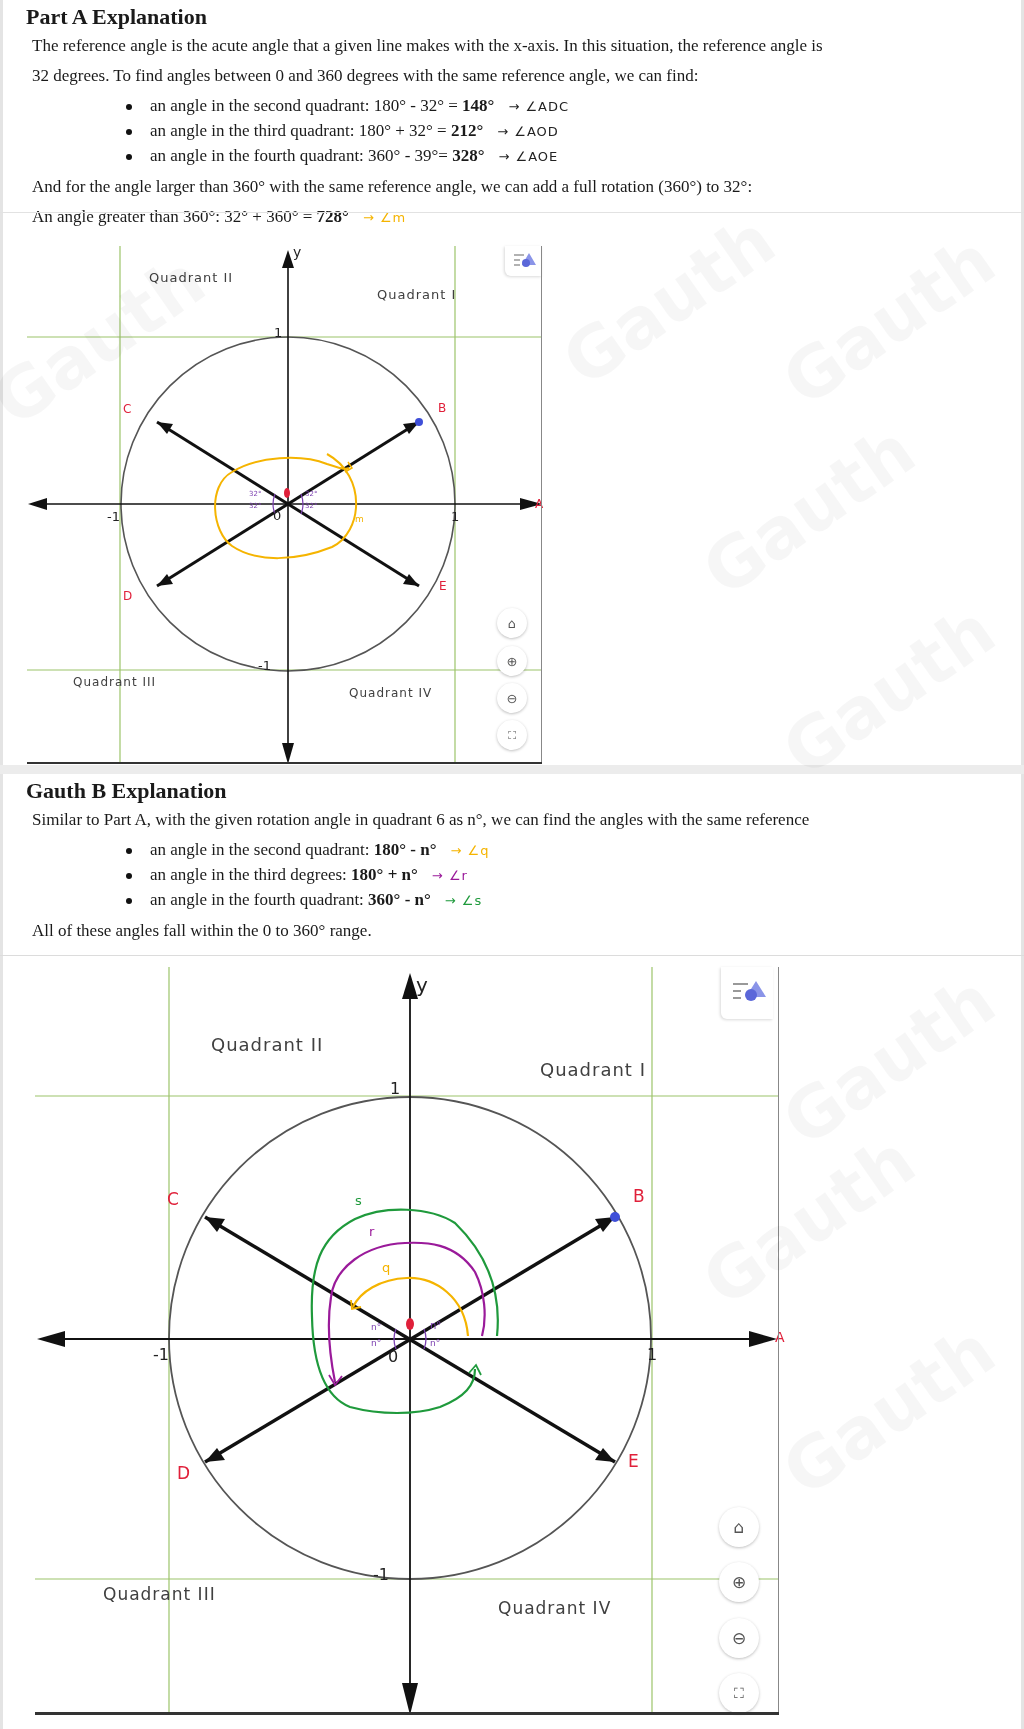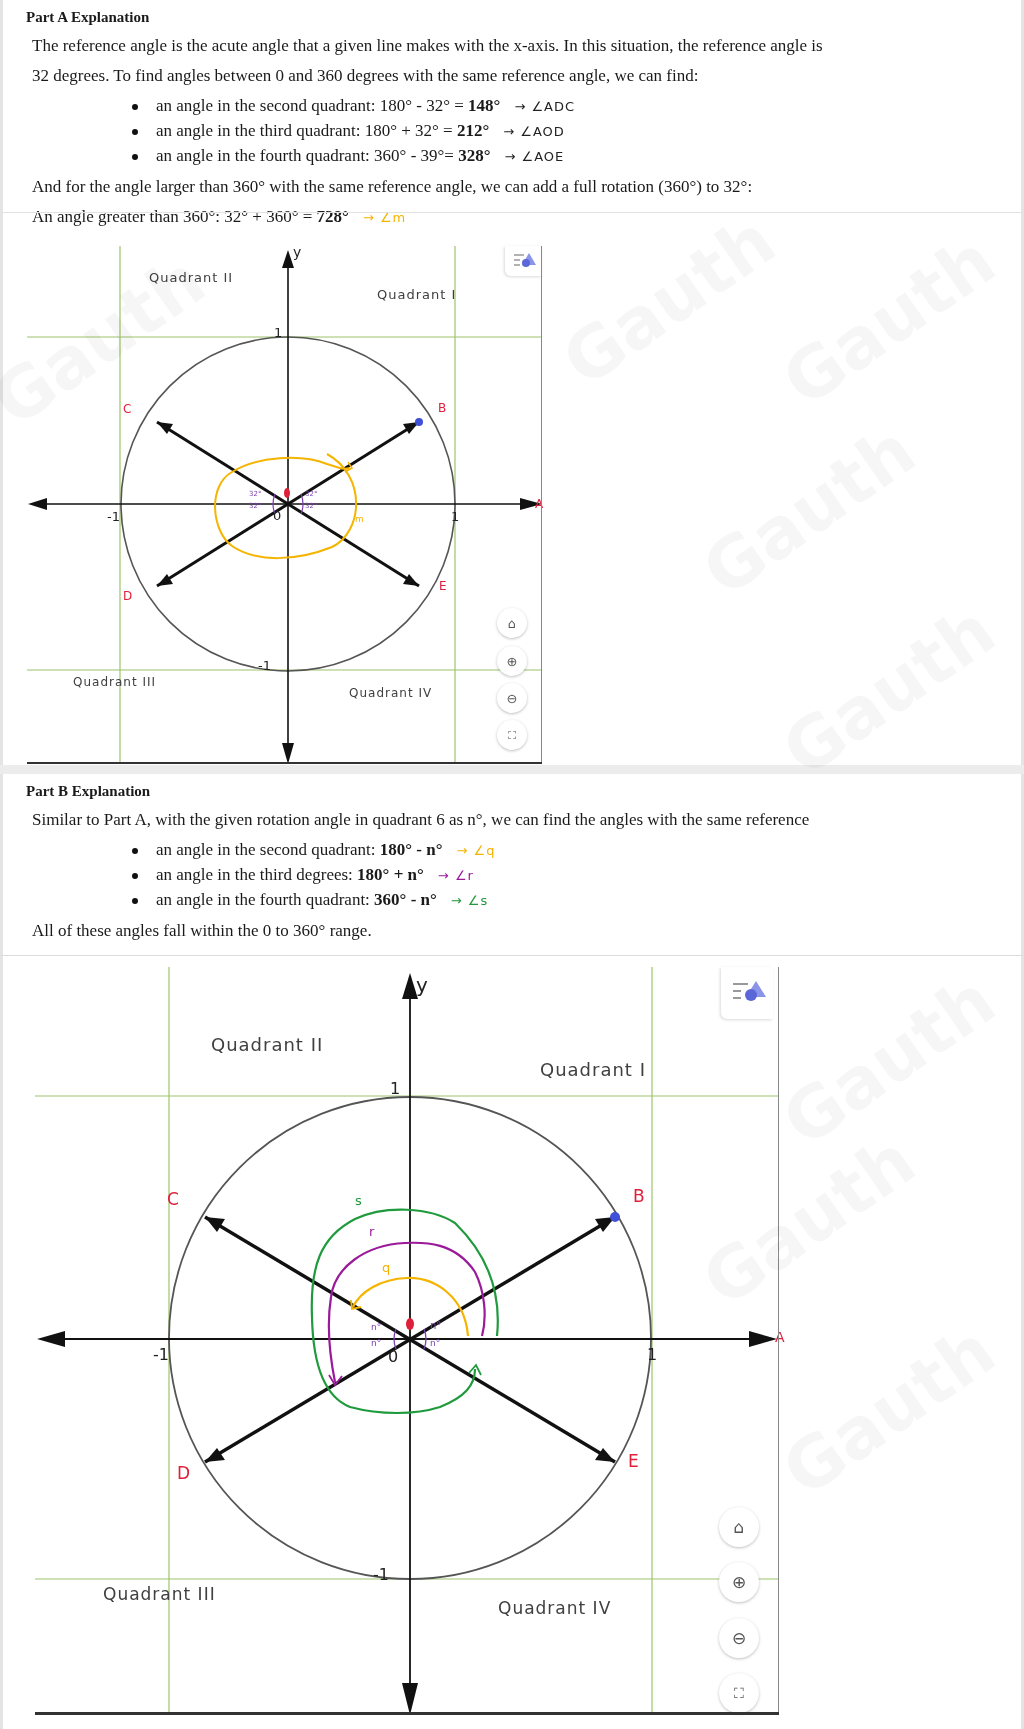--- a/index.html
+++ b/index.html
@@ -6,24 +6,24 @@
   body {
     width: 1024px; height: 1729px; position: relative; overflow: hidden;
     background: #ffffff;
     font-family: "Liberation Serif", serif;
     color: #1a1a1a;
   }
   .page-border-left { position: absolute; left: 0; top: 0; width: 3px; height: 1729px; background: #e4e4e4; }
   .page-border-right { position: absolute; right: 0; top: 0; width: 3px; height: 1729px; background: #e4e4e4; }
   .section { position: absolute; left: 26px; right: 10px; }
   .section h2 {
-    margin: 0; font-size: 15px; font-weight: bold; line-height: 22px;
+    margin: 0; font-size: 22px; font-weight: bold; line-height: 22px;
   }
   .section p { margin: 6px; font-size: 17px; line-height: 24px; }
-  .section ul { margin: 6px; padding: 0; list-style: none; }
+  .section ul { margin: 0; padding: 0; list-style: none; }
   .section li {
     position: relative; font-size: 17px; line-height: 24px; padding-left: 124px;
     white-space: nowrap;
   }
   .section li::before {
     content: ""; position: absolute; left: 100px; top: 10px; width: 6px; height: 6px;
     border-radius: 50%; background: #111;
   }
   .bold { font-weight: bold; }
   .hand {
@@ -163,21 +163,21 @@
   <div class="ctrl" style="left:470px;top:474px;">
       <span style="font-size:11px;">⛶</span>
     </div>
   <div style="position:absolute;left:514px;top:0;width:1px;height:518px;background:#888;"></div>
   <div style="position:absolute;left:0;top:516px;width:515px;height:2px;background:#333;"></div>
 </div>
 
 <div class="separator" style="top:765px;height:9px;"></div>
 
 <div class="section" style="top:780px;">
-  <h2>Part B Explanation</h2>
+  <h2>Gauth B Explanation</h2>
   <p>Similar to Part A, with the given rotation angle in quadrant 6 as n°, we can find the angles with the same reference</p>
   <ul>
     <li><span>an angle in the second quadrant: </span><span class="bold">180° - n°</span><span class="hand hand-yellow">→ ∠q</span></li>
     <li><span>an angle in the third degrees: </span><span class="bold">180° + n°</span><span class="hand hand-purple">→ ∠r</span></li>
     <li><span>an angle in the fourth quadrant: </span><span class="bold">360° - n°</span><span class="hand hand-green">→ ∠s</span></li>
   </ul>
   <p>All of these angles fall within the 0 to 360° range.</p>
 </div>
 
 <div class="separator" style="top:955px;height:1px;background:#dcdcdc;"></div>

